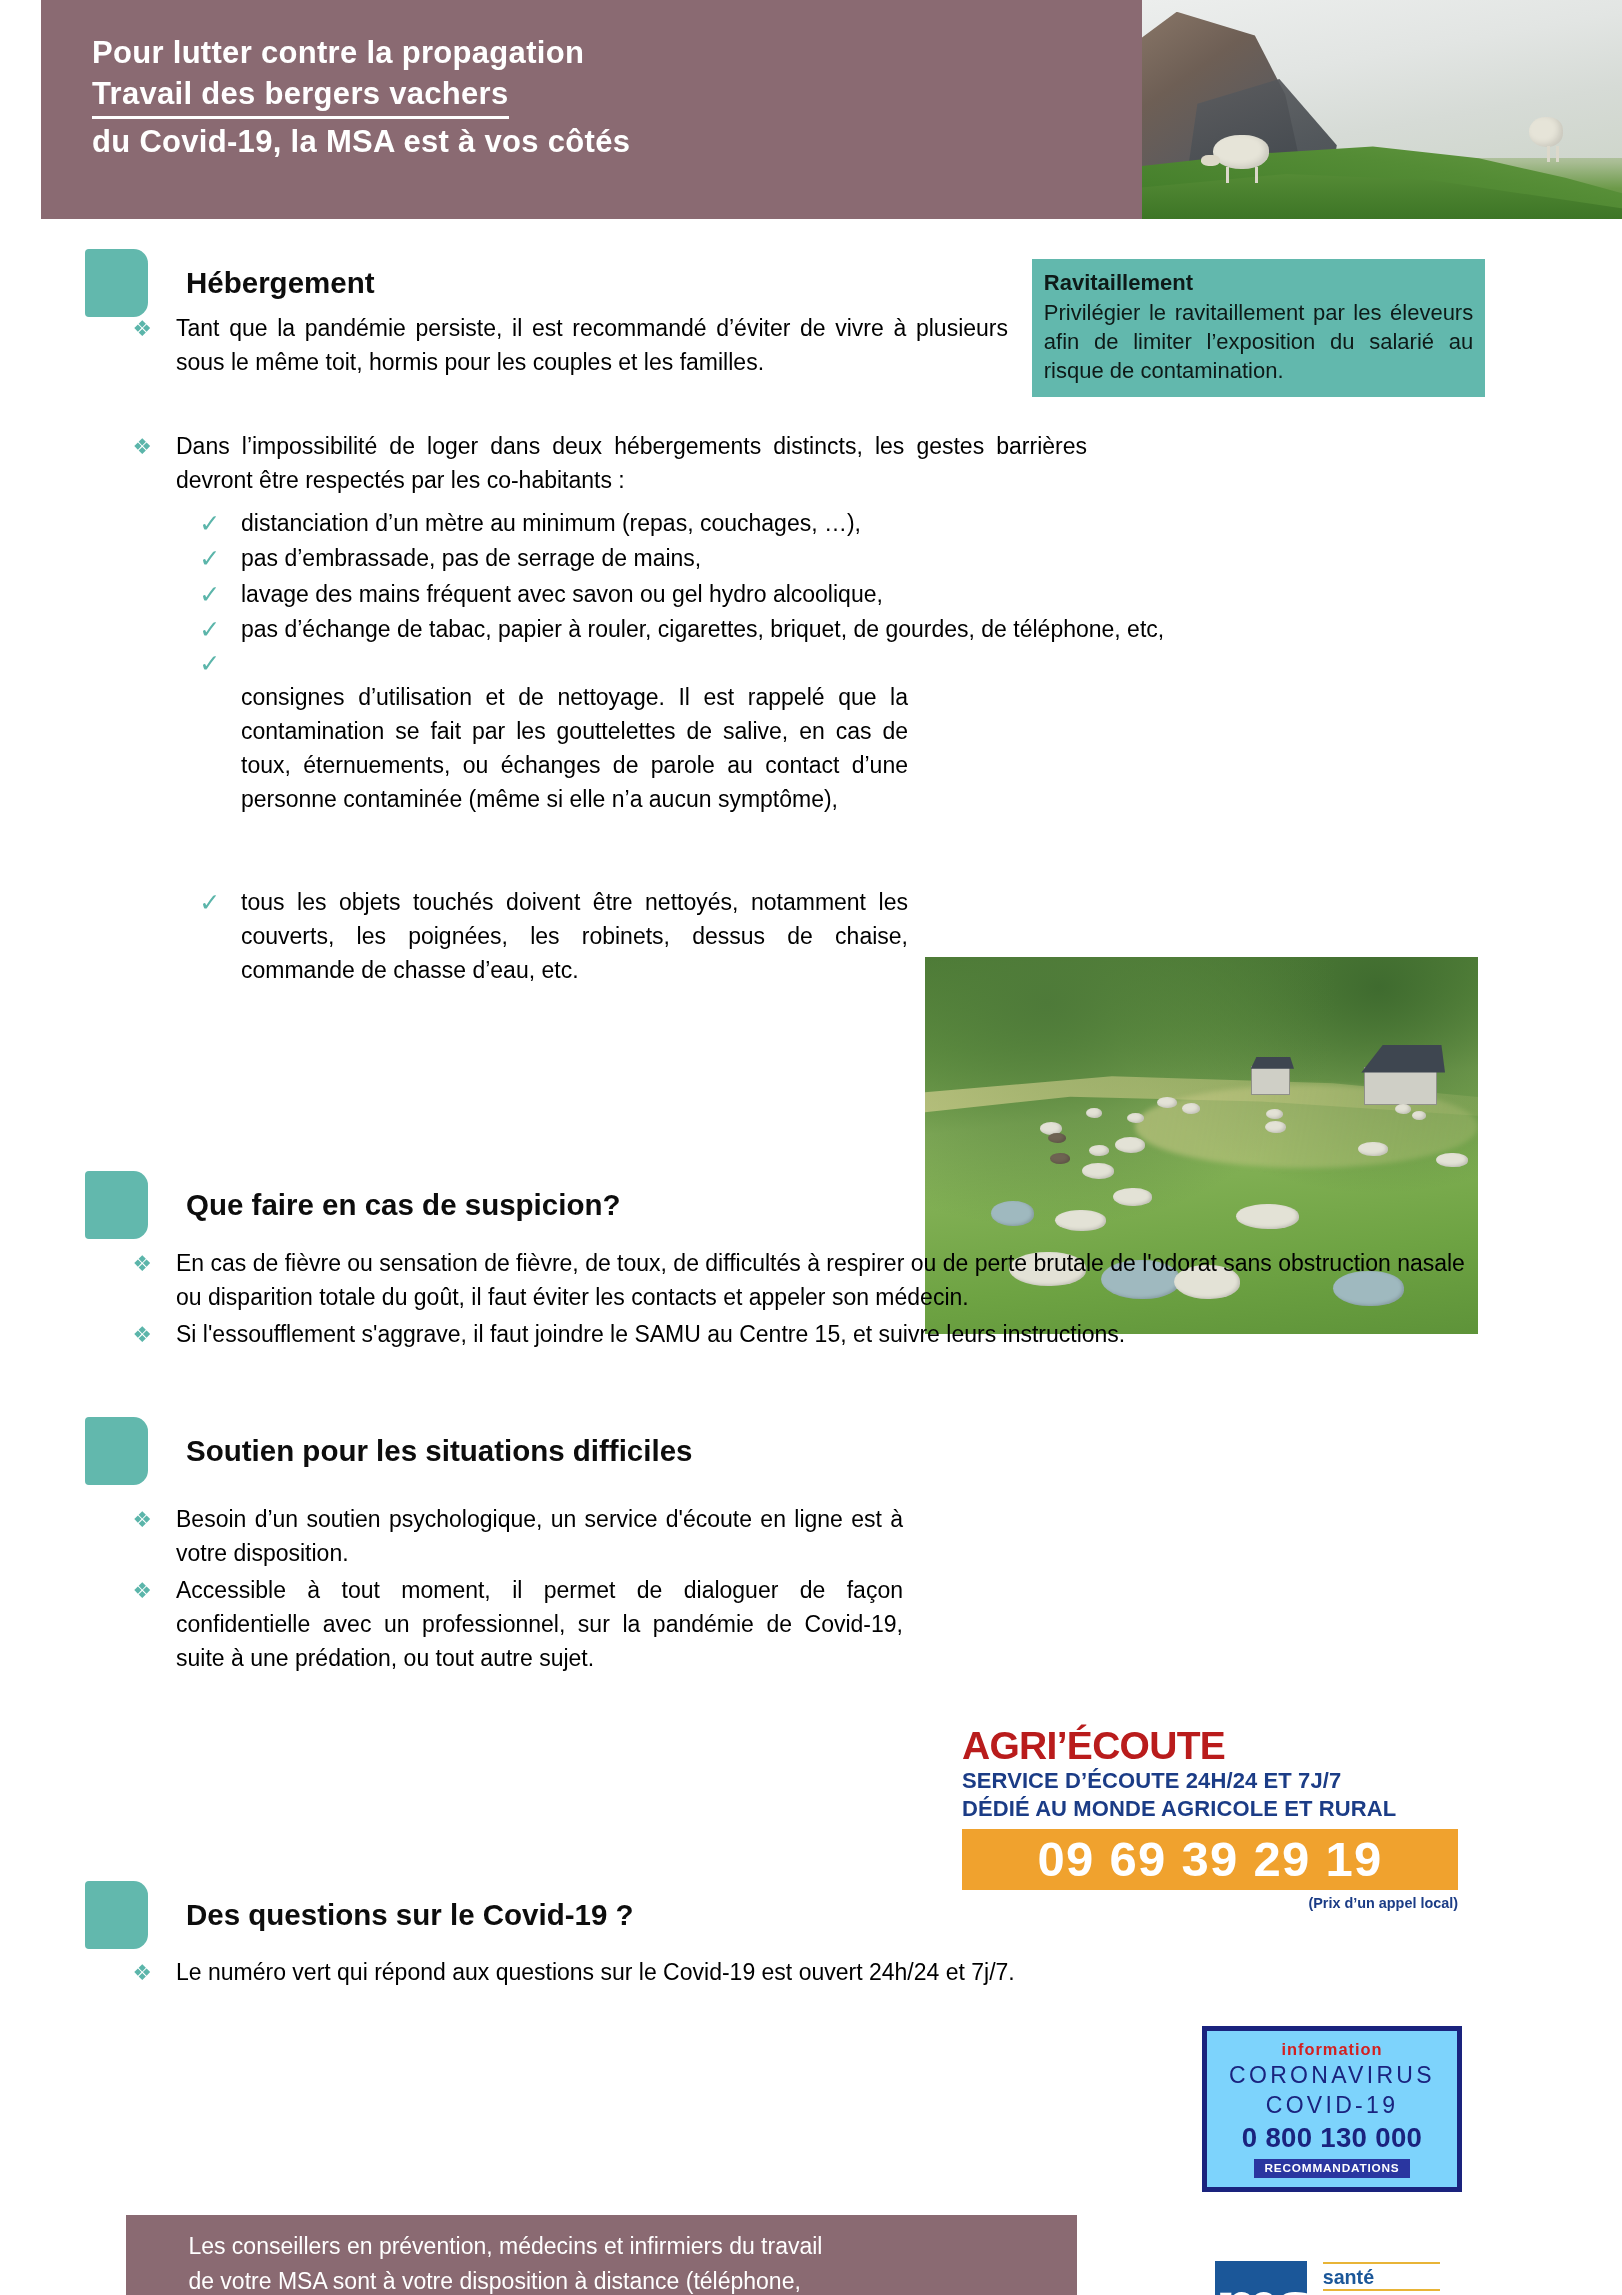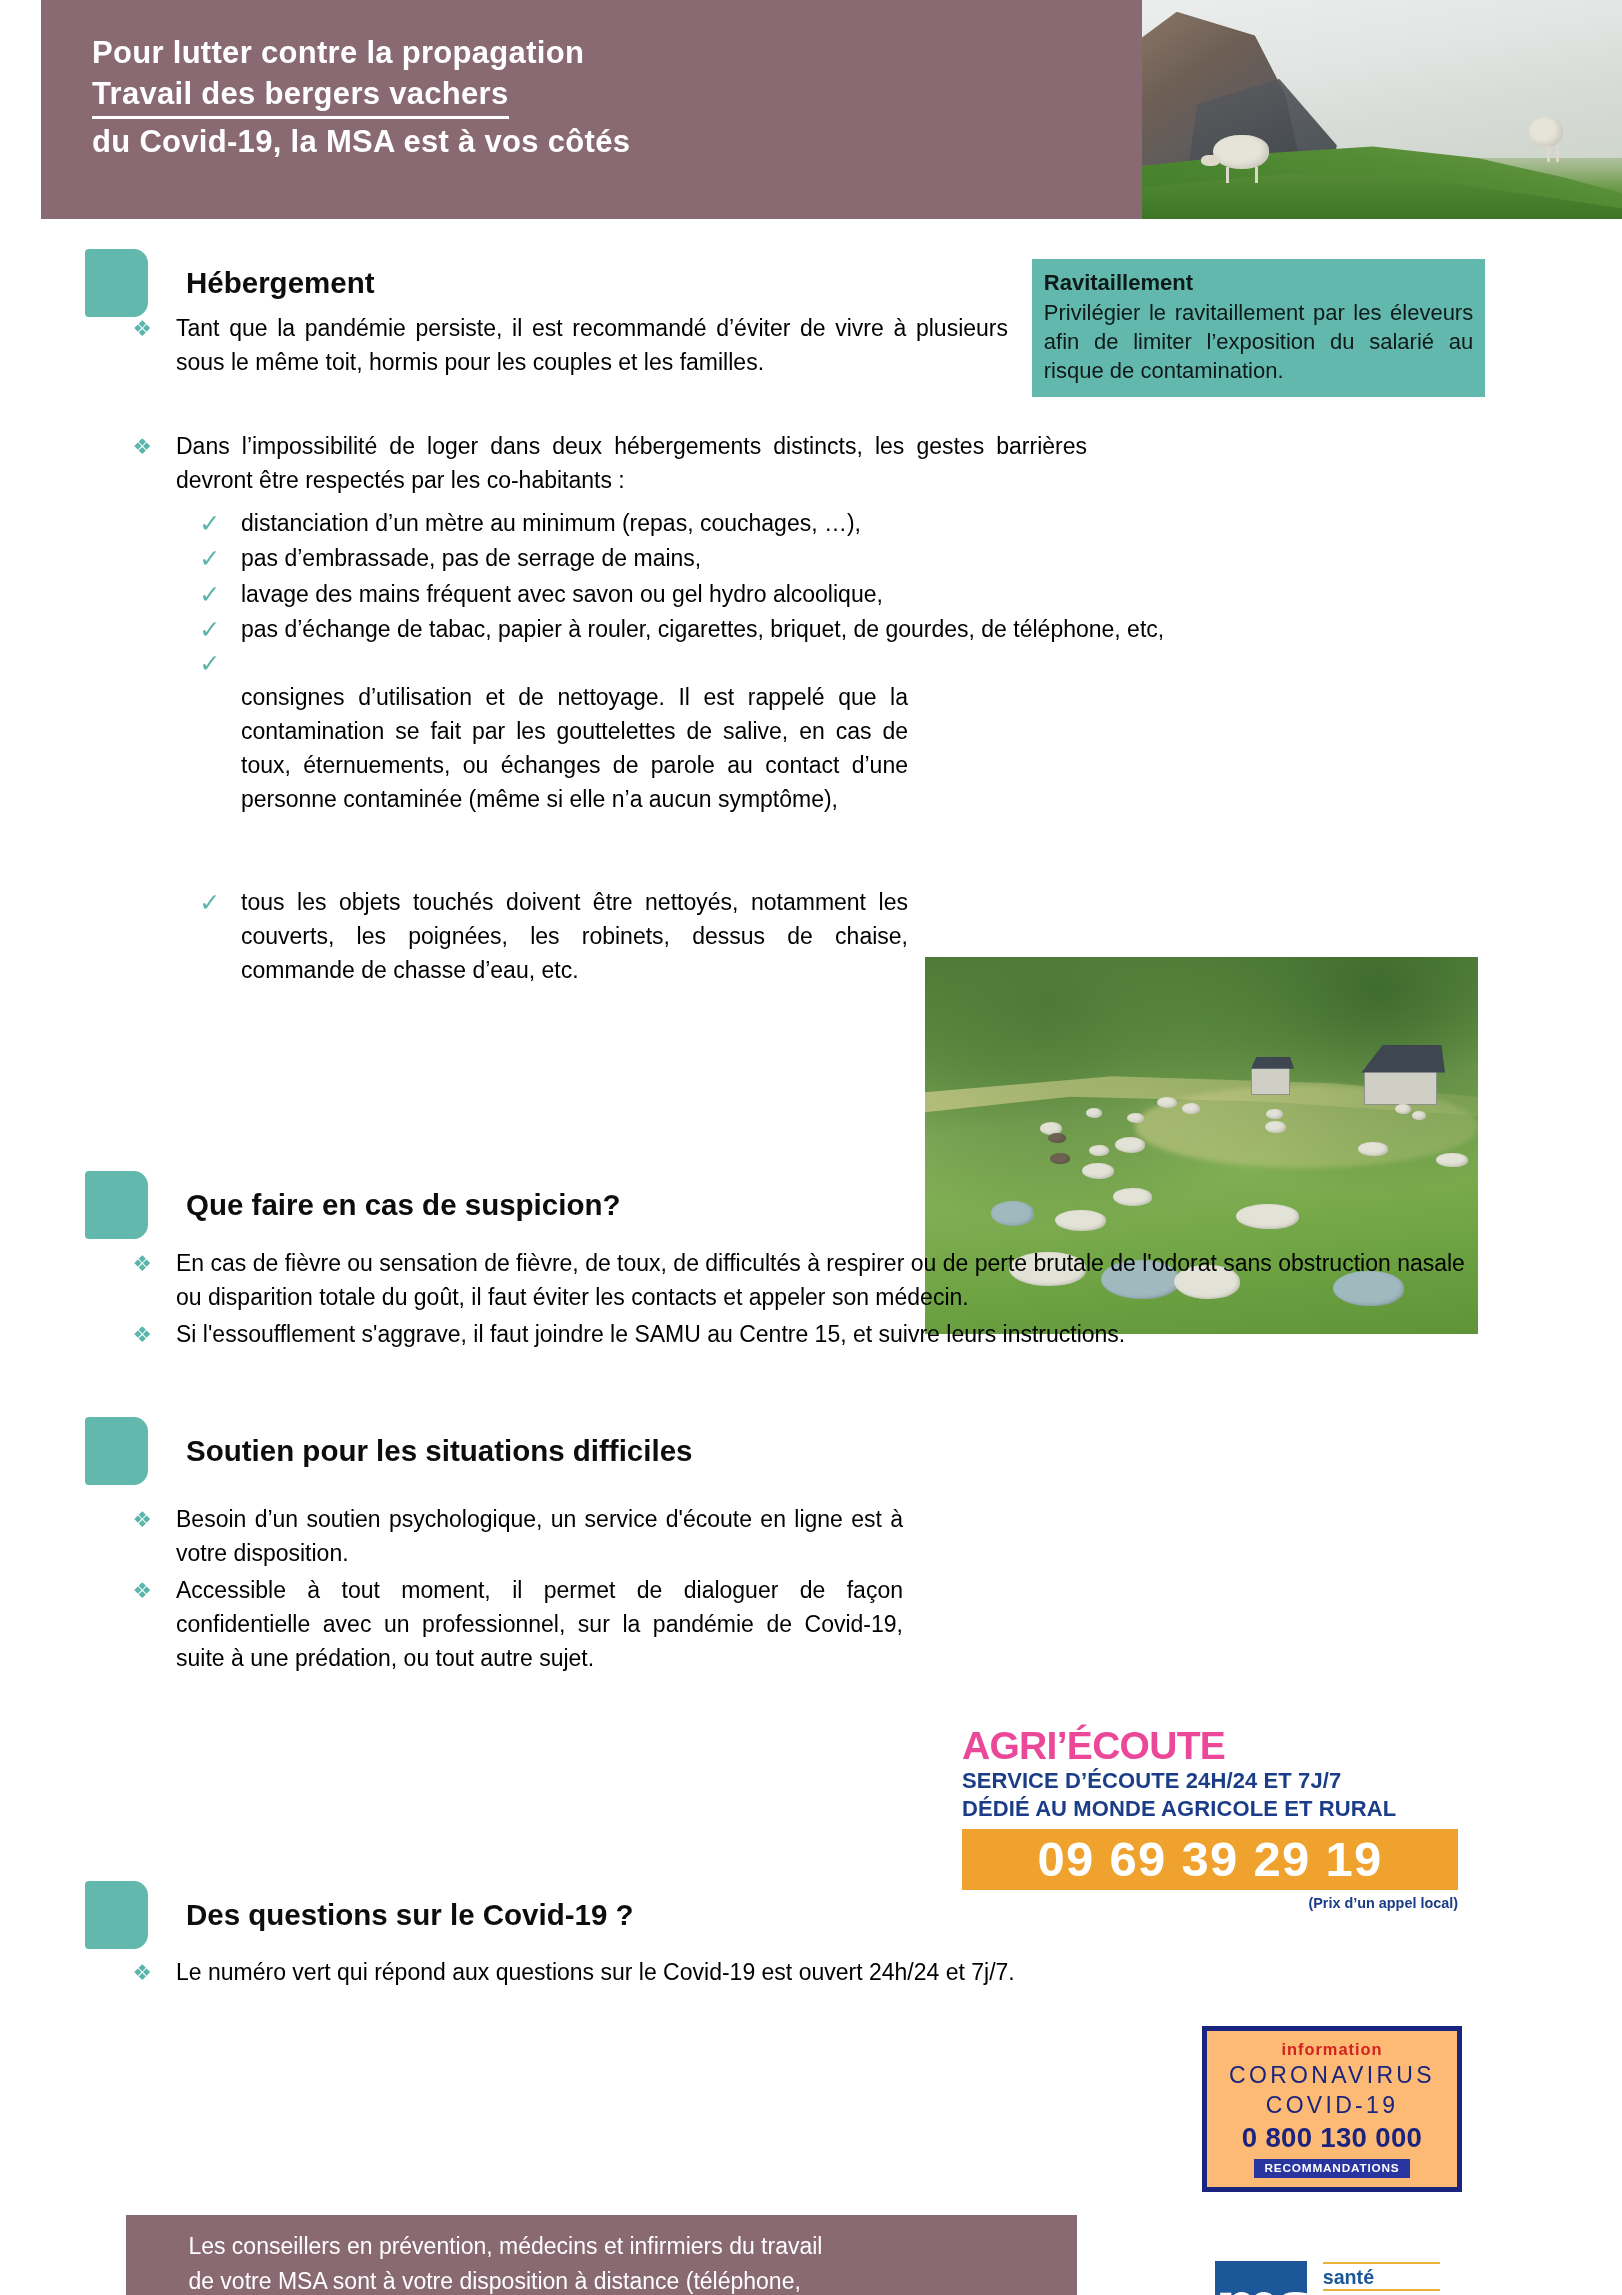--- a/index.html
+++ b/index.html
@@ -238,21 +238,21 @@
   
   .agri {
     position: absolute;
     left: 962px;
     top: 1506px;
     width: 525px;
   }
   .agri-name {
     font-size: 39px;
     font-weight: bold;
-    color: #ec4899;
+    color: #b91c1c;
     letter-spacing: -0.7px;
     line-height: 42px;
   }
   .agri-l1, .agri-l2 {
     font-size: 22px;
     font-weight: bold;
     color: #1b3c86;
     letter-spacing: 0.1px;
     line-height: 27.6px;
   }
@@ -277,21 +277,21 @@
     font-weight: bold;
   }
 
   
   .corona {
     position: absolute;
     left: 1202px;
     top: 1807px;
     width: 260px;
     border: 5.9px solid #1a237e;
-    background: #fdba74;
+    background: #7dd3fc;
     padding: 7.9px 2.6px 9.2px 2.6px;
     text-align: center;
   }
   .corona-info {
     font-size: 16.4px;
     font-weight: bold;
     color: #d32020;
     letter-spacing: 1px;
     line-height: 21px;
   }

